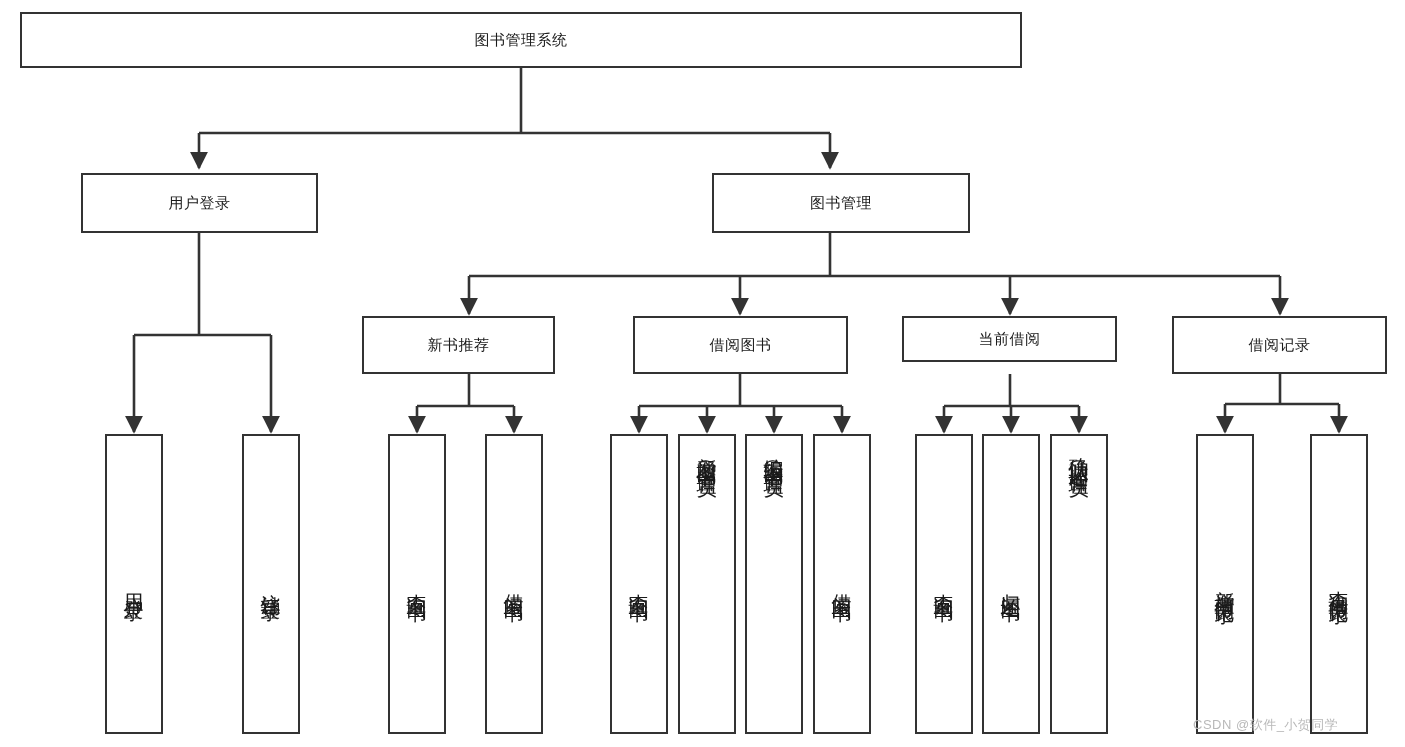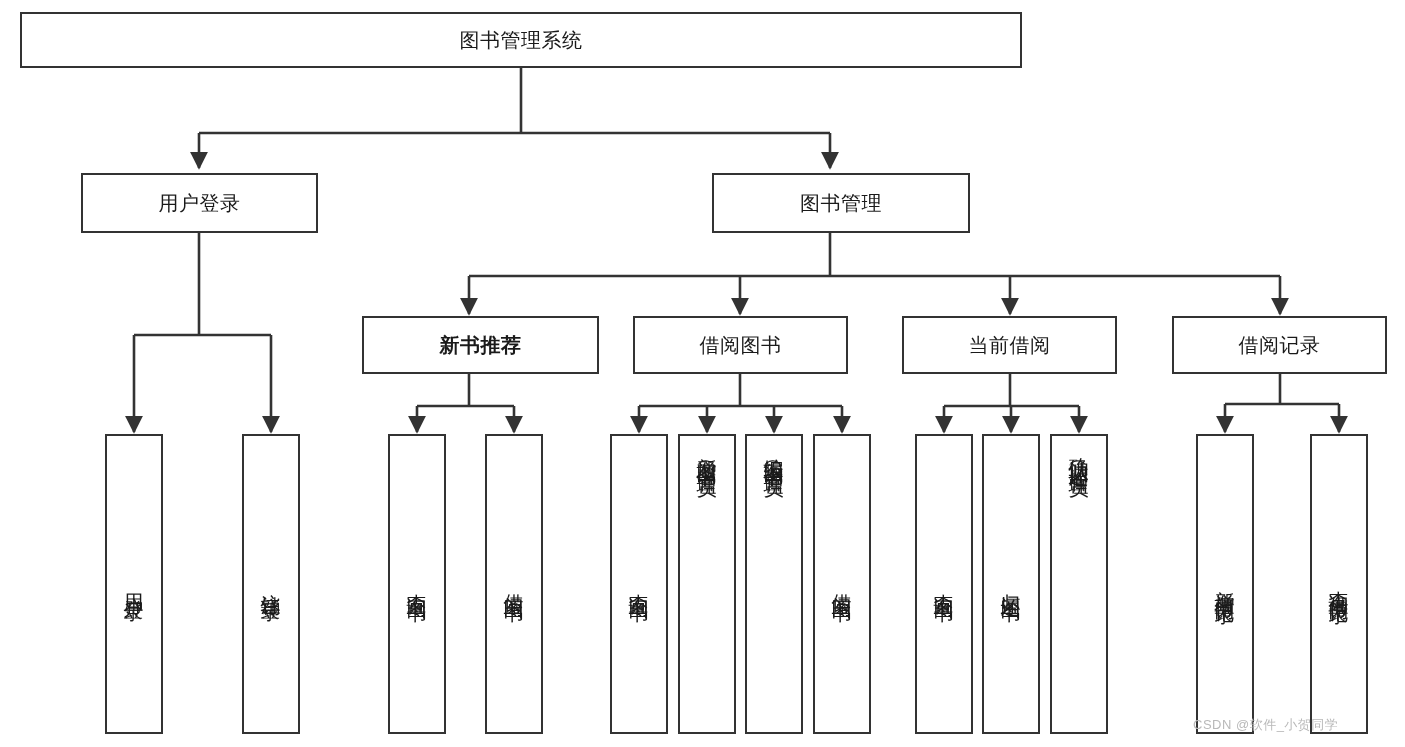--- a/index.html
+++ b/index.html
@@ -30,21 +30,21 @@
     position: absolute;
     box-sizing: border-box;
     background: #ffffff;
     border: 2px solid #333333;
     display: flex;
     align-items: center;
     justify-content: center;
   }
   .node-label {
     color: #1a1a1a;
-    font-size: 20px;
+    font-size: 15px;
     line-height: 1.05;
     letter-spacing: 0.5px;
     white-space: nowrap;
   }
   
   .node.vertical {
     align-items: flex-start;
     justify-content: center;
     padding-top: 0;
   }
@@ -129,29 +129,29 @@
   </div>
 
   <div class="node" style="left:81px; top:173px; width:237px; height:60px;">
     <span class="node-label">用户登录</span>
   </div>
 
   <div class="node" style="left:712px; top:173px; width:258px; height:60px;">
     <span class="node-label">图书管理</span>
   </div>
 
-  <div class="node" style="left:362px; top:316px; width:237px; height:58px;font-weight:bold;">
+  <div class="node" style="left:362px; top:316px; width:193px; height:58px;">
     <span class="node-label">新书推荐</span>
   </div>
 
   <div class="node" style="left:633px; top:316px; width:215px; height:58px;">
     <span class="node-label">借阅图书</span>
   </div>
 
-  <div class="node" style="left:902px; top:316px; width:215px; height:58px;">
+  <div class="node" style="left:902px; top:316px; width:215px; height:46px;">
     <span class="node-label">当前借阅</span>
   </div>
 
   <div class="node" style="left:1172px; top:316px; width:215px; height:58px;">
     <span class="node-label">借阅记录</span>
   </div>
 
   <div class="node vertical centered" style="left:105px; top:434px; width:58px; height:300px;">
     <span class="node-label">用户登录</span>
   </div>

